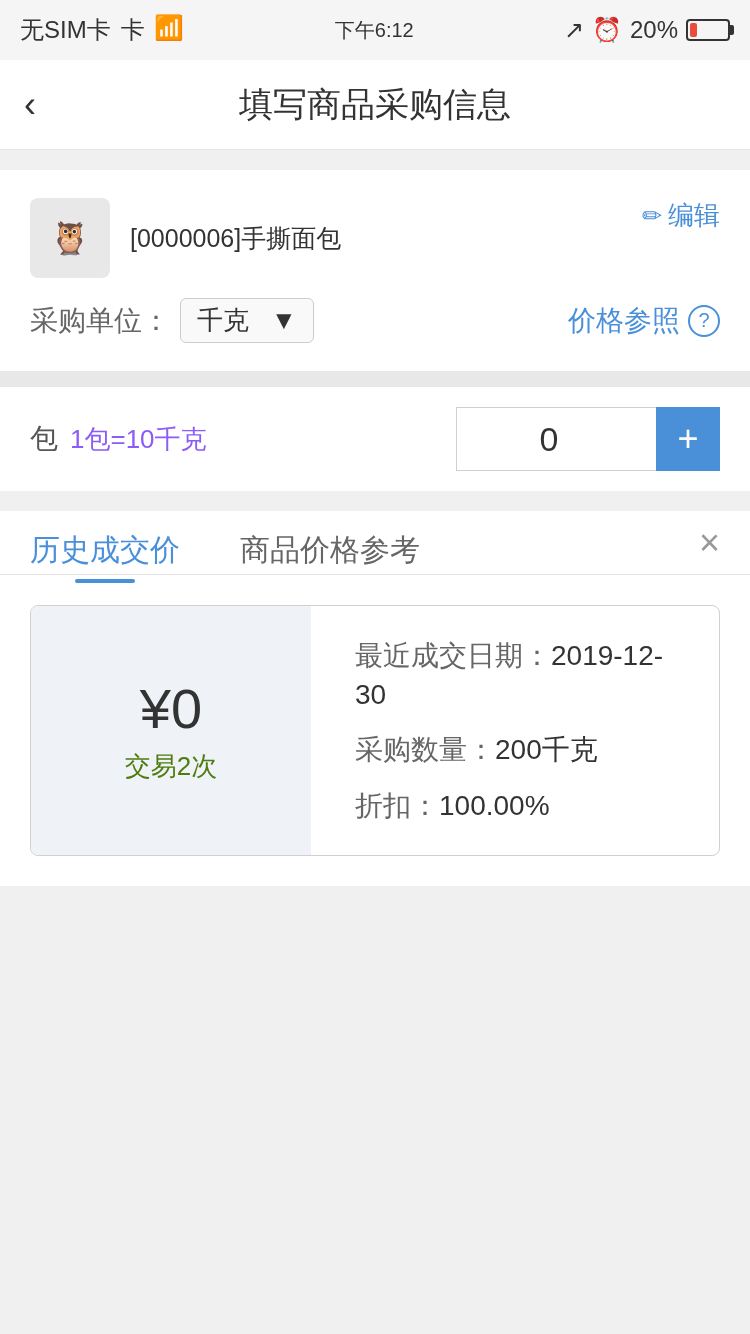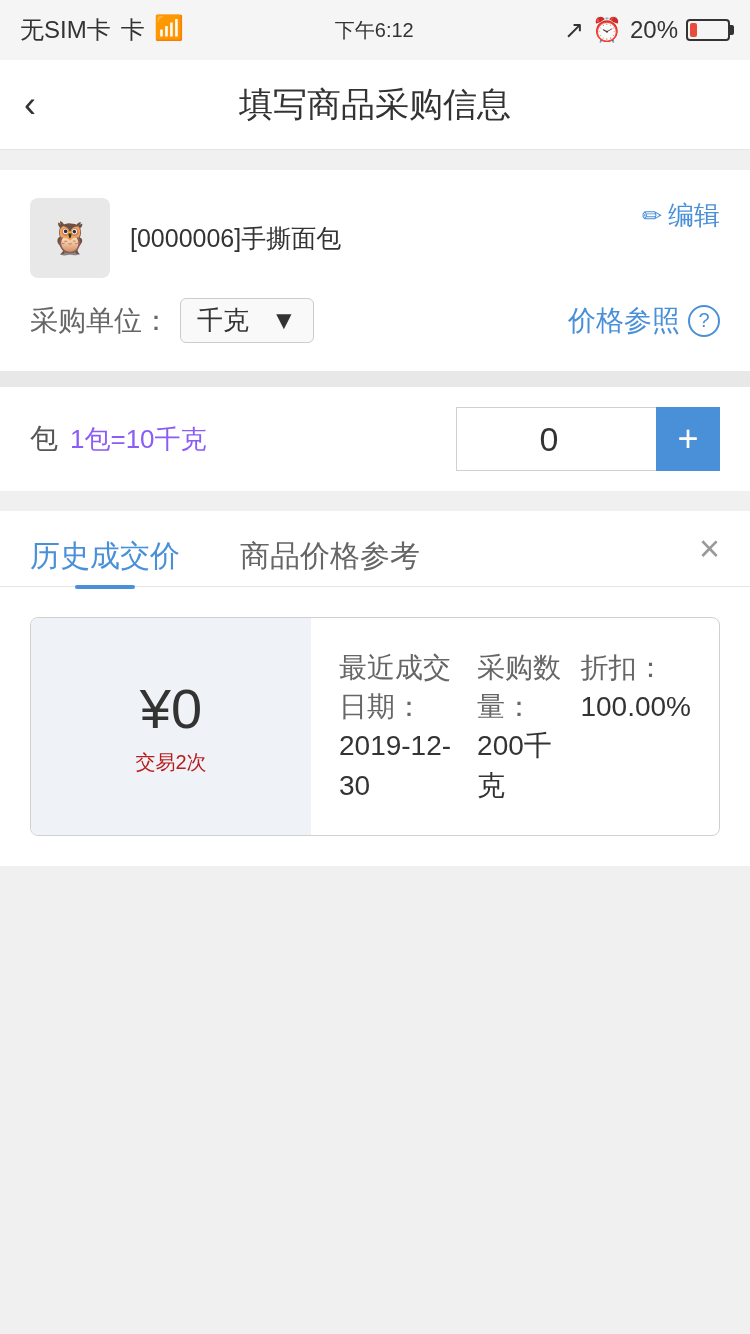--- a/index.html
+++ b/index.html
@@ -244,21 +244,21 @@
       width: 750px;
       background: #fff;
       margin-top: 20px;
     }
     .tabs-header {
       display: flex;
       align-items: center;
       justify-content: space-between;
       padding: 0 30px;
       border-bottom: 1px solid #e5e5e5;
-      height: 76px;
+      height: 64px;
     }
     .tabs-list {
       display: flex;
       gap: 60px;
     }
     .tab-item {
       font-size: 30px;
       color: #666;
       padding-bottom: 16px;
       position: relative;
@@ -309,28 +309,29 @@
       align-items: center;
       justify-content: center;
       padding: 40px 20px;
     }
     .history-price {
       font-size: 56px;
       color: #333;
       font-weight: 300;
     }
     .history-trades {
-      font-size: 20px;
-      color: #b91c1c;
+      font-size: 26px;
+      color: #4d7c0f;
       margin-top: 8px;
     }
     .history-card-right {
       flex: 1;
-      padding: 30px 28px;
-      display: flex;
+      padding: 30px 44px;
+      display: flex;
+      flex-direction: column;
       justify-content: space-between;
       gap: 16px;
     }
     .history-detail-row {
       font-size: 28px;
       color: #333;
       line-height: 1.4;
     }
     .history-detail-label {
       color: #666;

